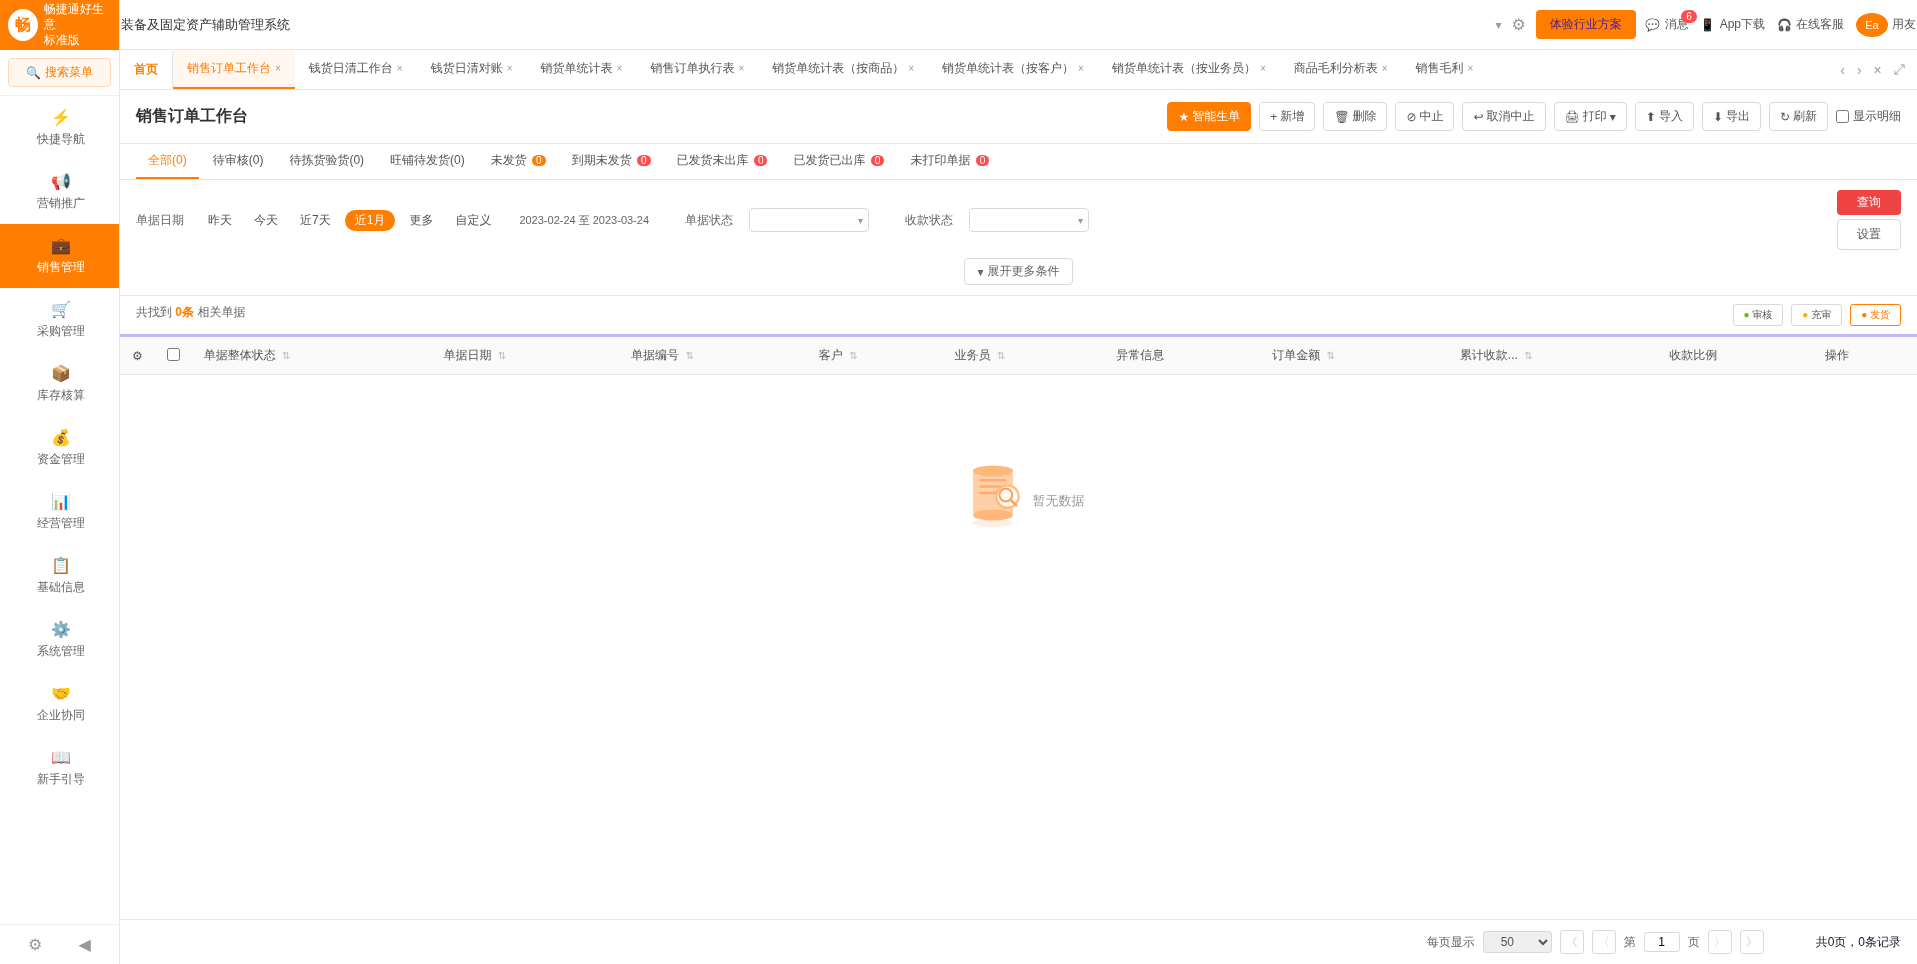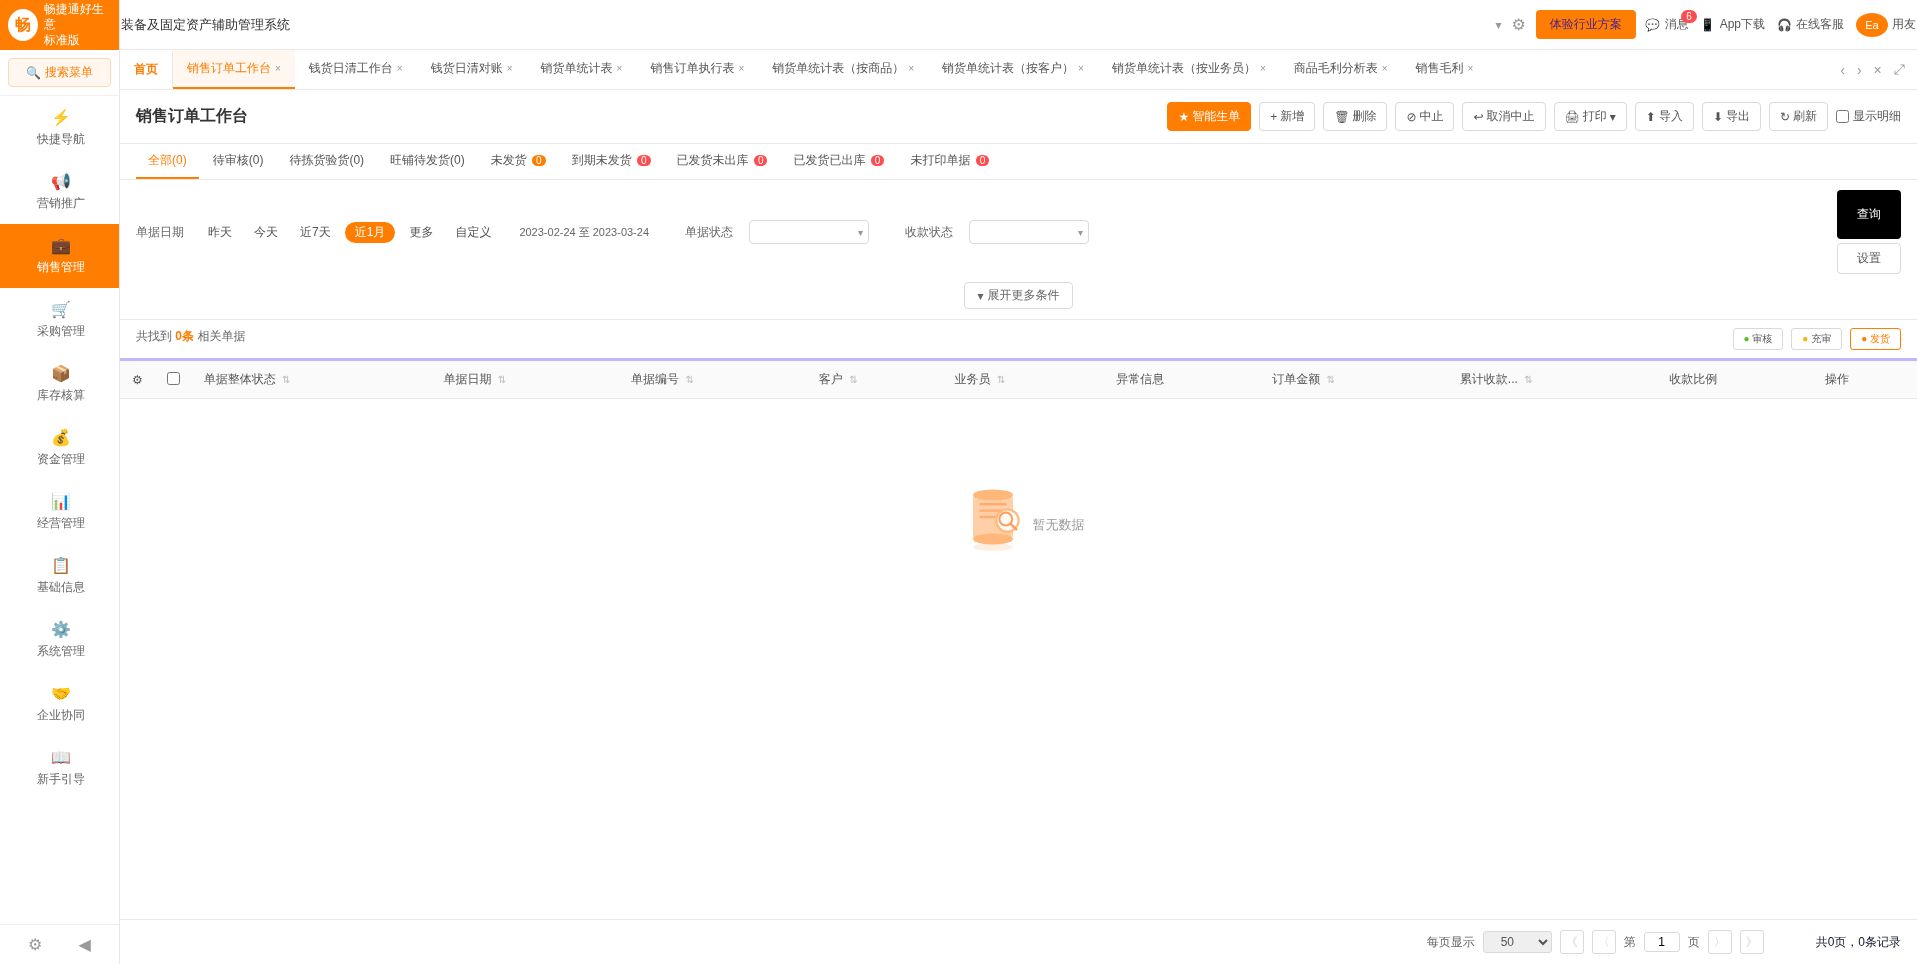--- a/index.html
+++ b/index.html
@@ -66,21 +66,21 @@
     .filter-label { color: #666; font-size: 12px; white-space: nowrap; }
     .filter-date-options { display: flex; align-items: center; gap: 6px; }
     .filter-date-btn { padding: 2px 8px; border-radius: 3px; cursor: pointer; color: #555; font-size: 12px; text-align: center; }
     .filter-date-btn.active { background: #ff7d00; color: #fff; border-radius: 12px; padding: 2px 10px; }
     .filter-date-range { color: #666; font-size: 11px; margin-left: 4px; }
     .filter-select { border: 1px solid #d9d9d9; border-radius: 4px; padding: 4px 24px 4px 8px; font-size: 12px; color: #555; background: #fff; cursor: pointer; appearance: none; min-width: 120px; }
     .filter-select-wrap { position: relative; display: inline-flex; align-items: center; }
     .filter-select-wrap::after { content: "▾"; position: absolute; right: 6px; color: #999; pointer-events: none; font-size: 10px; }
     .filter-expand { display: flex; align-items: center; justify-content: center; }
     .expand-btn { padding: 4px 12px; border: 1px solid #d9d9d9; border-radius: 4px; cursor: pointer; font-size: 12px; color: #666; background: #fff; display: flex; align-items: center; gap: 4px; }
-    .query-btn { background: #000000; color: #fff; border: none; border-radius: 4px; padding: 16px 20px; cursor: pointer; font-size: 12px; }
+    .query-btn { background: #ef4444; color: #fff; border: none; border-radius: 4px; padding: 4px 20px; cursor: pointer; font-size: 12px; }
     .settings-btn { background: #fff; color: #555; border: 1px solid #d9d9d9; border-radius: 4px; padding: 6px 16px; cursor: pointer; font-size: 12px; }
 
     
     .table-area { flex: 1; overflow: hidden; display: flex; flex-direction: column; background: #fff; margin: 0; }
     .table-toolbar { padding: 8px 16px; display: flex; align-items: flex-start; justify-content: space-between; border-bottom: 3px solid #c4b5fd; flex-shrink: 0; }
     .table-count { font-size: 12px; color: #666; }
     .table-count em { color: #ff7d00; font-style: normal; font-weight: bold; }
     .table-actions { display: flex; align-items: center; gap: 8px; }
     .tbl-action-btn { padding: 3px 10px; border: 1px solid #d9d9d9; border-radius: 3px; cursor: pointer; font-size: 10px; color: #555; background: #fff; }
     .tbl-action-btn.orange { color: #ff7d00; border-color: #ff7d00; }

